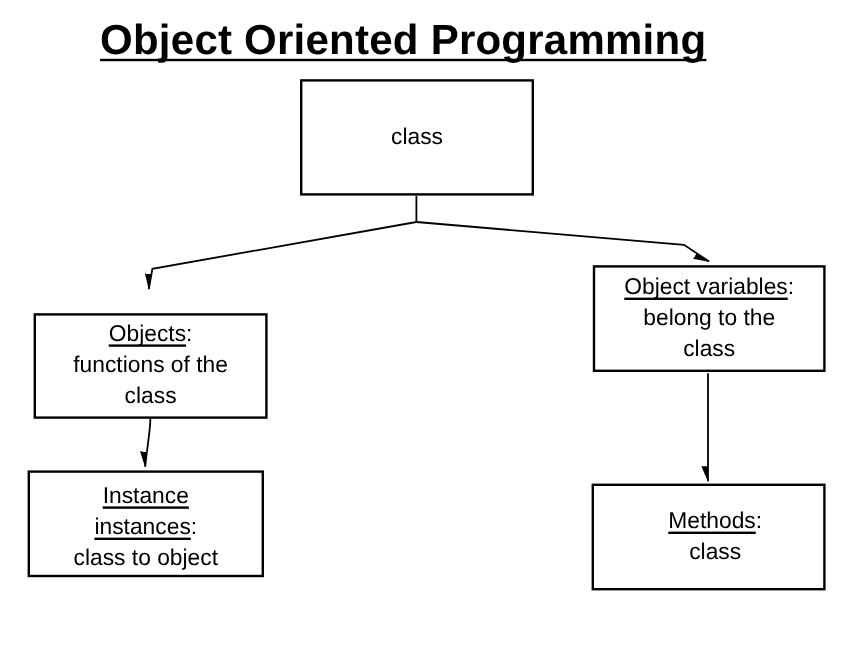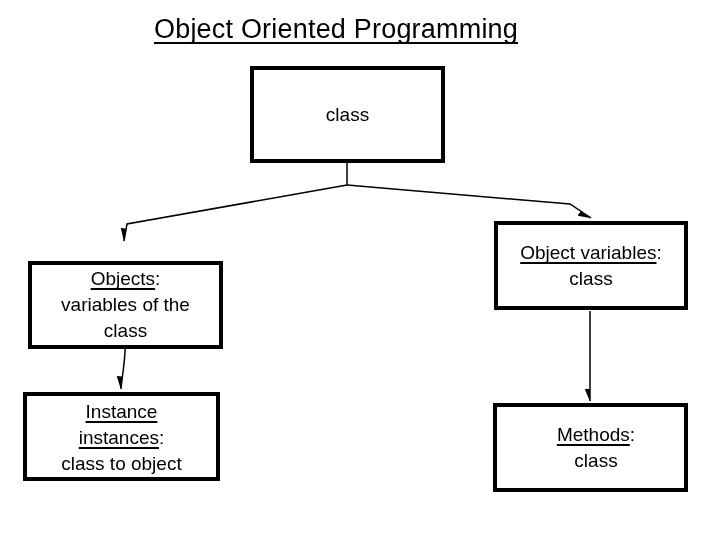--- a/index.html
+++ b/index.html
@@ -10,34 +10,34 @@
     color: #000000;
     position: relative;
     overflow: hidden;
   }
   .stage { position: absolute; inset: 0; width: 720px; height: 538px; }
 
   .title {
     position: absolute;
     top: 14px; left: 0; width: 672px;
     text-align: center;
-    font-size: 27px;
-    font-weight: normal;
+    font-size: 35px;
+    font-weight: bold;
     letter-spacing: 0.2px;
   }
   .title .u-title {
     text-decoration: underline;
     text-decoration-thickness: 2px;
     text-underline-offset: 4px;
     text-decoration-skip-ink: none;
   }
 
   .node {
     position: absolute;
-    border: 4px solid #000000;
+    border: 2px solid #000000;
     background: #ffffff;
     box-sizing: border-box;
     display: flex;
     flex-direction: column;
     align-items: center;
     justify-content: center;
     text-align: center;
     font-size: 19px;
     line-height: 26px;
   }
@@ -83,28 +83,29 @@
     </svg>
 
   <div class="node" id="node-class">
     <div>class</div>
   </div>
 
   <div class="node" id="node-objects">
     <div>
       <span class="u">Objects</span><span>:</span>
     </div>
-    <div>variables of the</div>
+    <div>functions of the</div>
     <div>class</div>
   </div>
 
   <div class="node" id="node-class-variables">
     <div>
       <span class="u">Object variables</span><span>:</span>
     </div>
+    <div>belong to the</div>
     <div>class</div>
   </div>
 
   <div class="node" id="node-instance-variables">
     <div>
       <span class="u">Instance</span>
     </div>
     <div>
       <span class="u">instances</span><span>:</span>
     </div>

